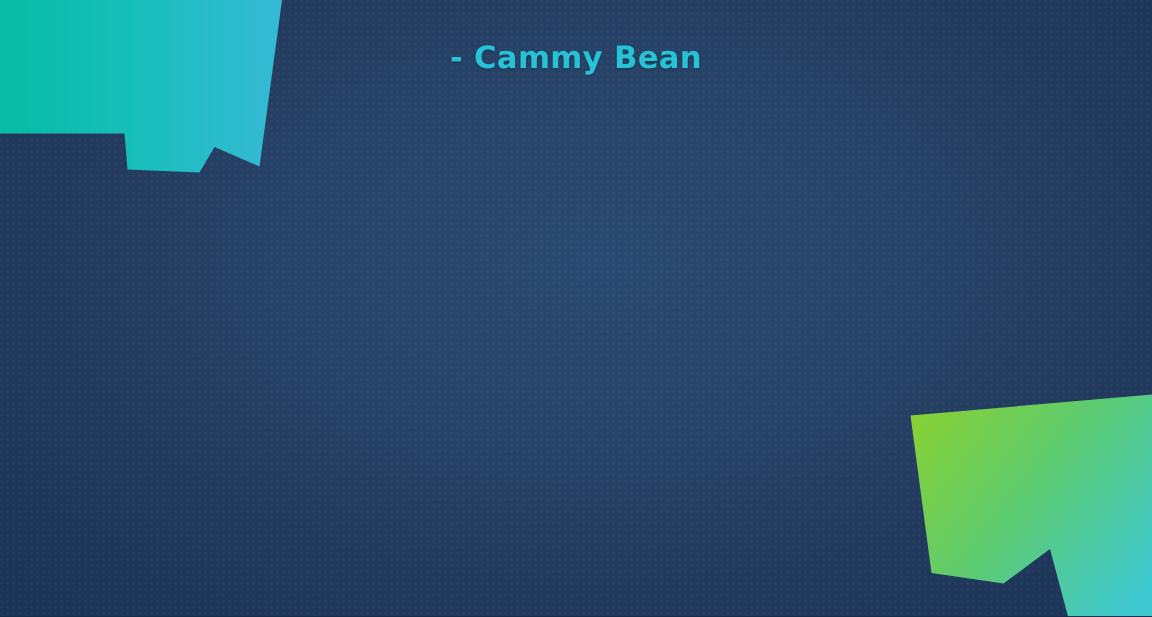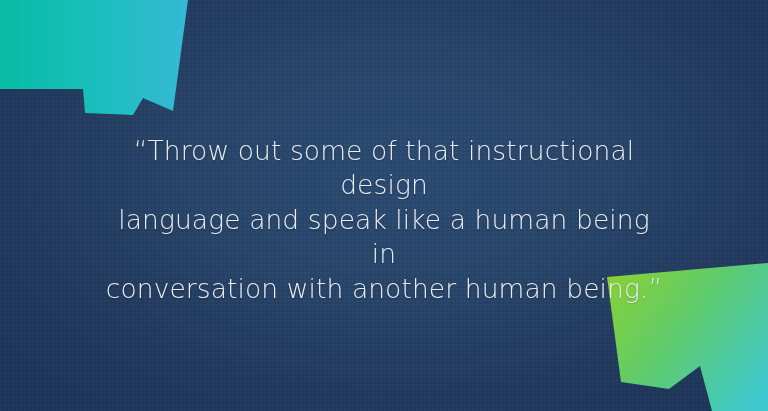--- a/index.html
+++ b/index.html
@@ -109,18 +109,16 @@
         </linearGradient>
       </defs>
 
       <polygon points="0,0 188,0 173,111 143,98 133,115 85,113 83,89 0,89" fill="url(#gradTopLeft)"></polygon>
 
       <polygon points="607,277 768,263 768,411 712,411 700,366 669,389 621,382" fill="url(#gradBottomRight)"></polygon>
     </svg>
   </div>
 
   <div class="content">
-    <div class="quote">“Throw out some of that instructional design
-language and speak like a human being in
-conversation with another human being.”</div>
+    <div class="attribution">- Cammy Bean</div>
   </div>
 
 </div>
 
 </body></html>

